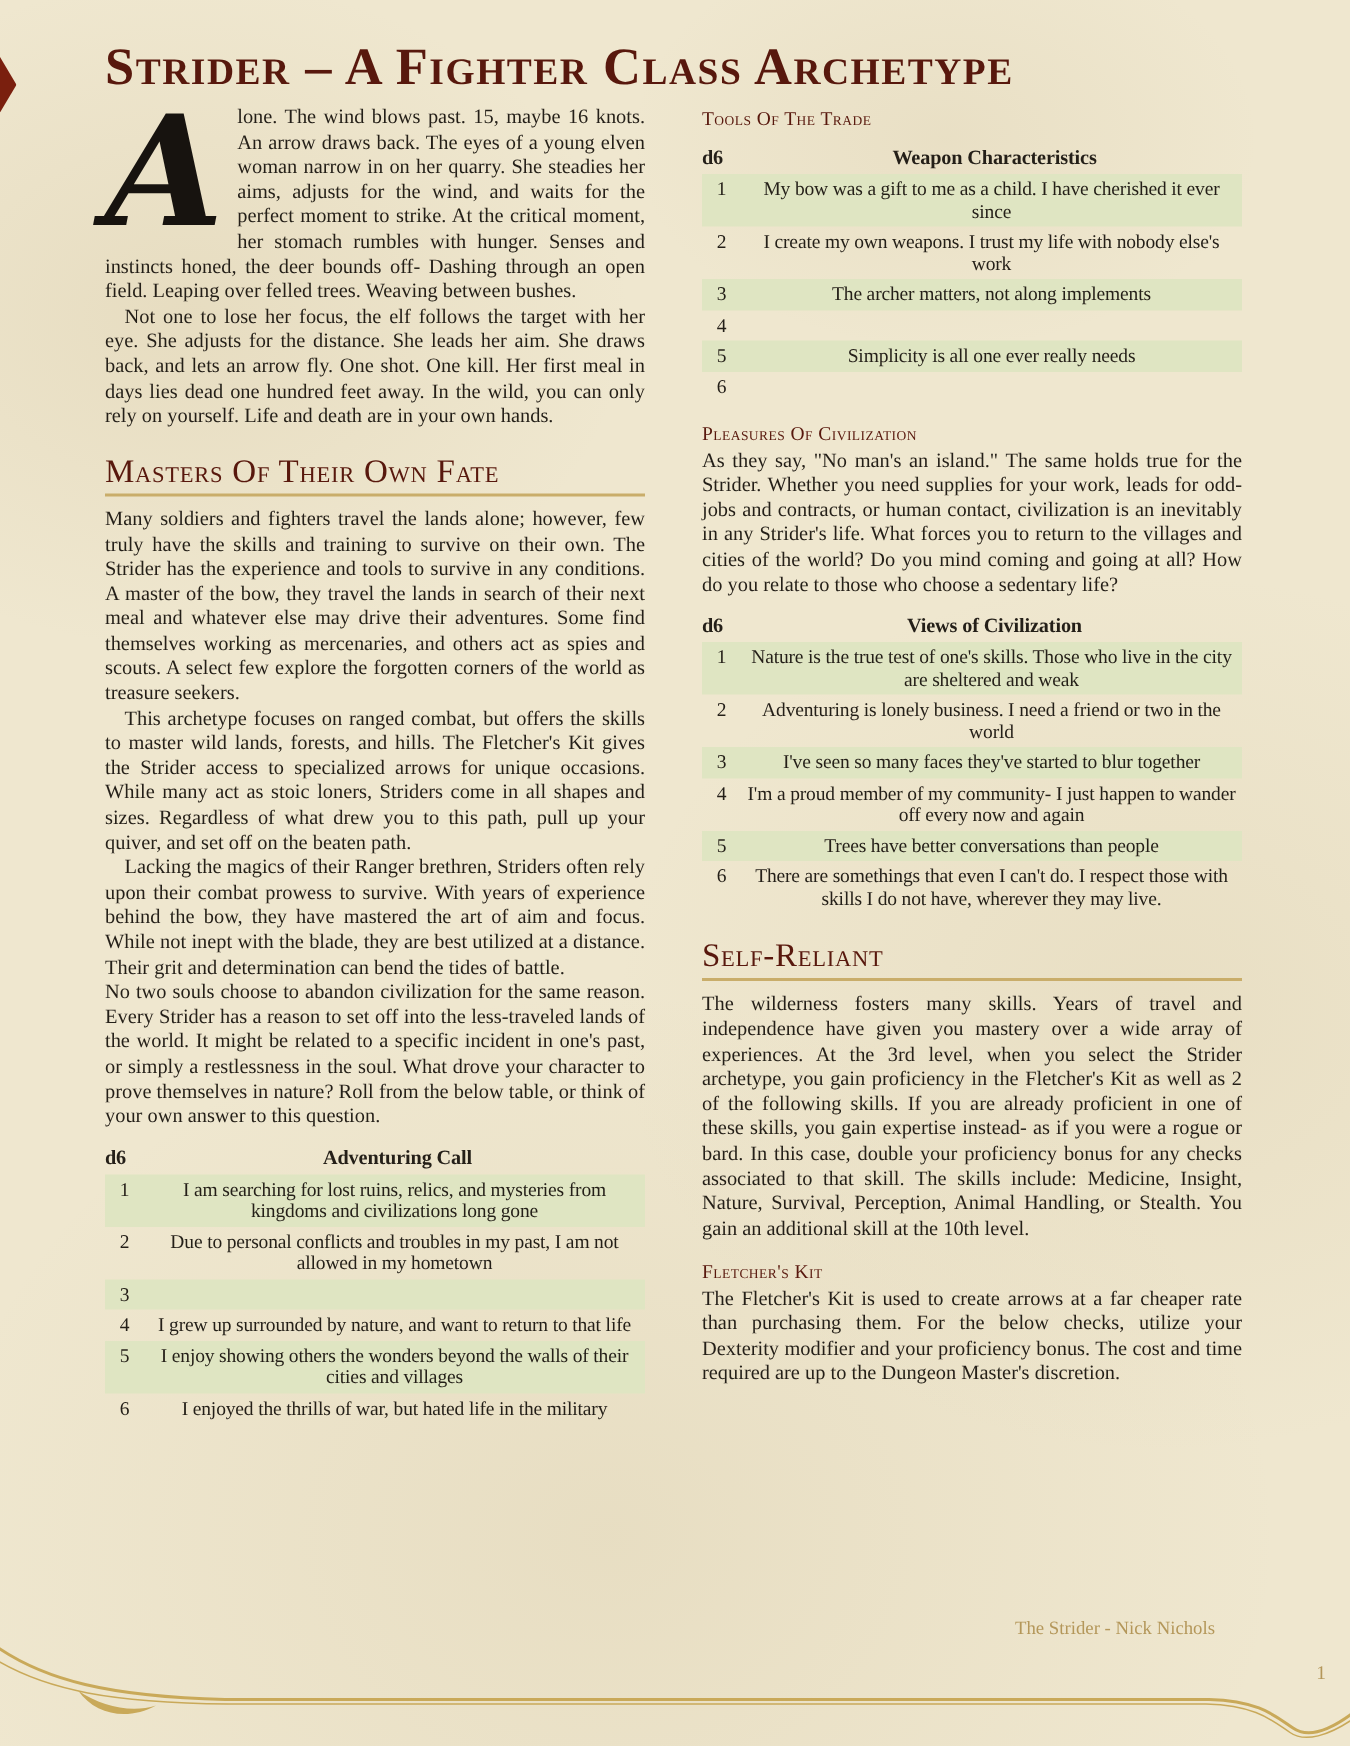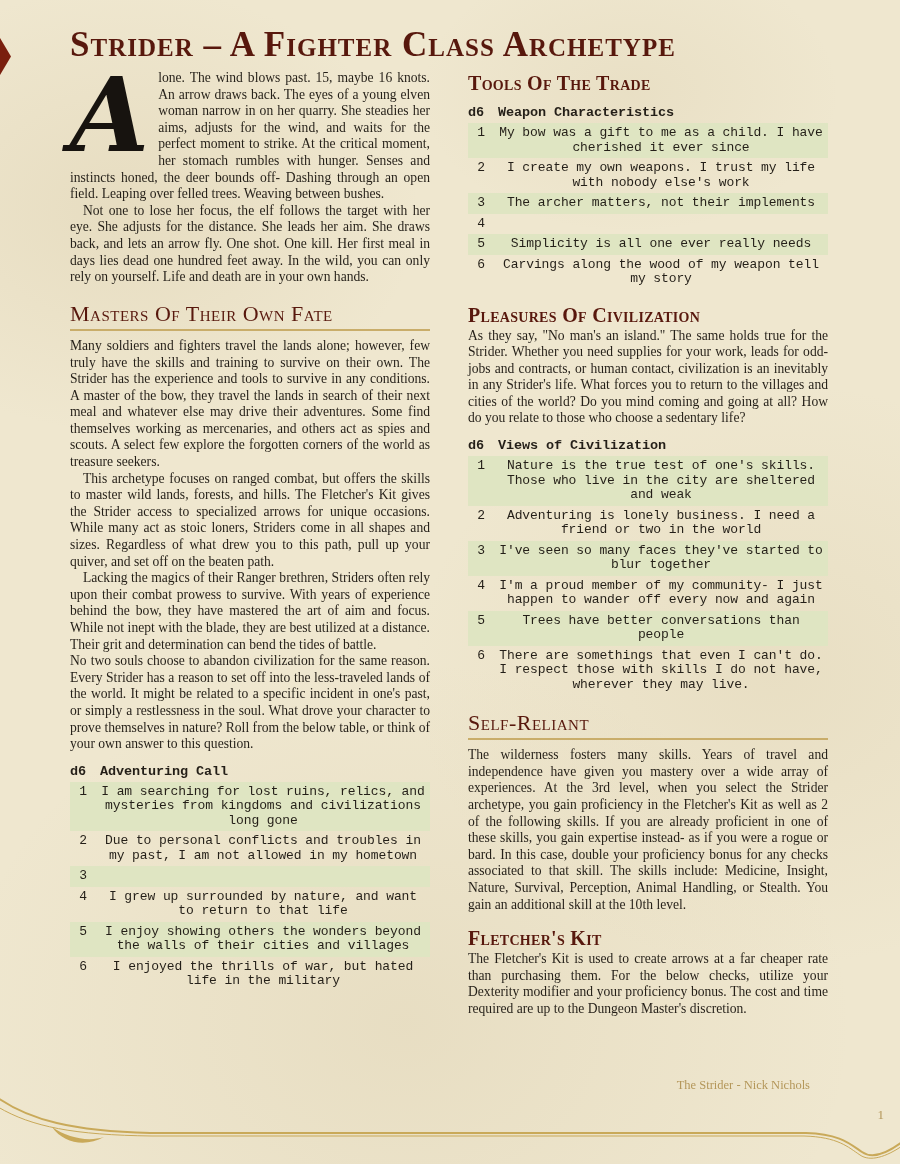--- a/index.html
+++ b/index.html
@@ -37,28 +37,28 @@
     font-size:102px;line-height:.8;
     margin:5px 9px 0 0;color:#17130f;
   }
   .h-big{
     font-variant:small-caps;font-weight:normal;color:#58180D;
     font-size:22px;line-height:1.1;letter-spacing:.5px;
     border-bottom:2px solid #C9AD6A;padding-bottom:3px;
     margin:16px 0 7px;
   }
   .h-small{
-    font-variant:small-caps;font-weight:bold;color:#58180D;
-    font-size:20px;line-height:1.1;letter-spacing:.3px;
+    font-variant:small-caps;font-weight:normal;color:#58180D;
+    font-size:13px;line-height:1.1;letter-spacing:.3px;
     margin:14px 0 2px;
   }
-  .dtable{margin:11px 0 0;font-family:Liberation Mono, monospace;letter-spacing:-.1px;}
+  .dtable{margin:11px 0 0;font-family:Liberation Serif, serif;letter-spacing:-.1px;}
   .thead{display:flex;font-weight:bold;font-size:13.5px;margin-bottom:3px;}
   .tdie{width:30px;}
-  .ttitle{flex:1;text-align:left;}
+  .ttitle{flex:1;text-align:center;}
   .trow{display:flex;align-items:flex-start;padding:3px 0;font-size:13px;line-height:14.5px;}
   .trow.odd{background:#DFE5C2;}
   .troll{flex:0 0 26px;width:26px;text-align:center;}
   .ttext{flex:1;text-align:center;padding:0 2px;}
   .footer-line{position:absolute;left:0;top:1094px;}
   .footer-credit{
     position:absolute;top:1078px;right:90px;
     font-size:12.5px;color:#B4975A;
   }
   .page-number{
@@ -133,32 +133,31 @@
         <div class="trow odd">
             <span class="troll">1</span>
             <span class="ttext">My bow was a gift to me as a child. I have cherished it ever since</span>
           </div>
         <div class="trow">
             <span class="troll">2</span>
             <span class="ttext">I create my own weapons. I trust my life with nobody else's work</span>
           </div>
         <div class="trow odd">
             <span class="troll">3</span>
-            <span class="ttext">The archer matters, not their implements</span>
+            <span class="ttext">The archer matters, not along implements</span>
           </div>
         <div class="trow">
             <span class="troll">4</span>
           </div>
         <div class="trow odd">
             <span class="troll">5</span>
             <span class="ttext">Simplicity is all one ever really needs</span>
           </div>
         <div class="trow">
             <span class="troll">6</span>
-            <span class="ttext">Carvings along the wood of my weapon tell my story</span>
           </div>
       </div>
 
       <h3 class="h-small">Pleasures Of Civilization</h3>
       <p class="body">As they say, "No man's an island." The same holds true for the Strider. Whether you need supplies for your work, leads for odd-jobs and contracts, or human contact, civilization is an inevitably in any Strider's life. What forces you to return to the villages and cities of the world? Do you mind coming and going at all? How do you relate to those who choose a sedentary life?</p>
 
       <div class="dtable">
         <div class="thead">
           <span class="tdie">d6</span>
           <span class="ttitle">Views of Civilization</span>

